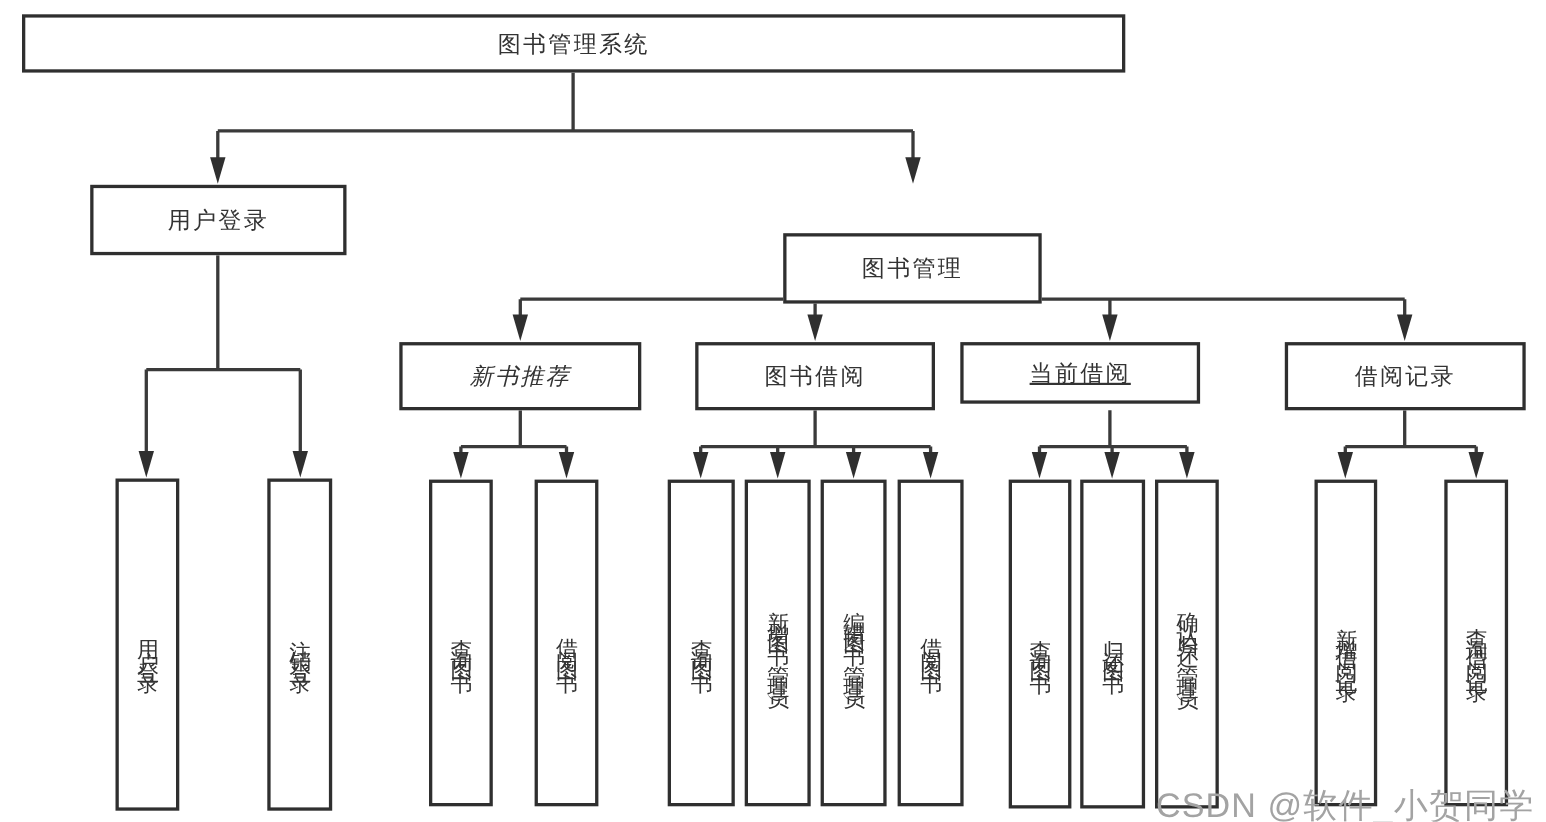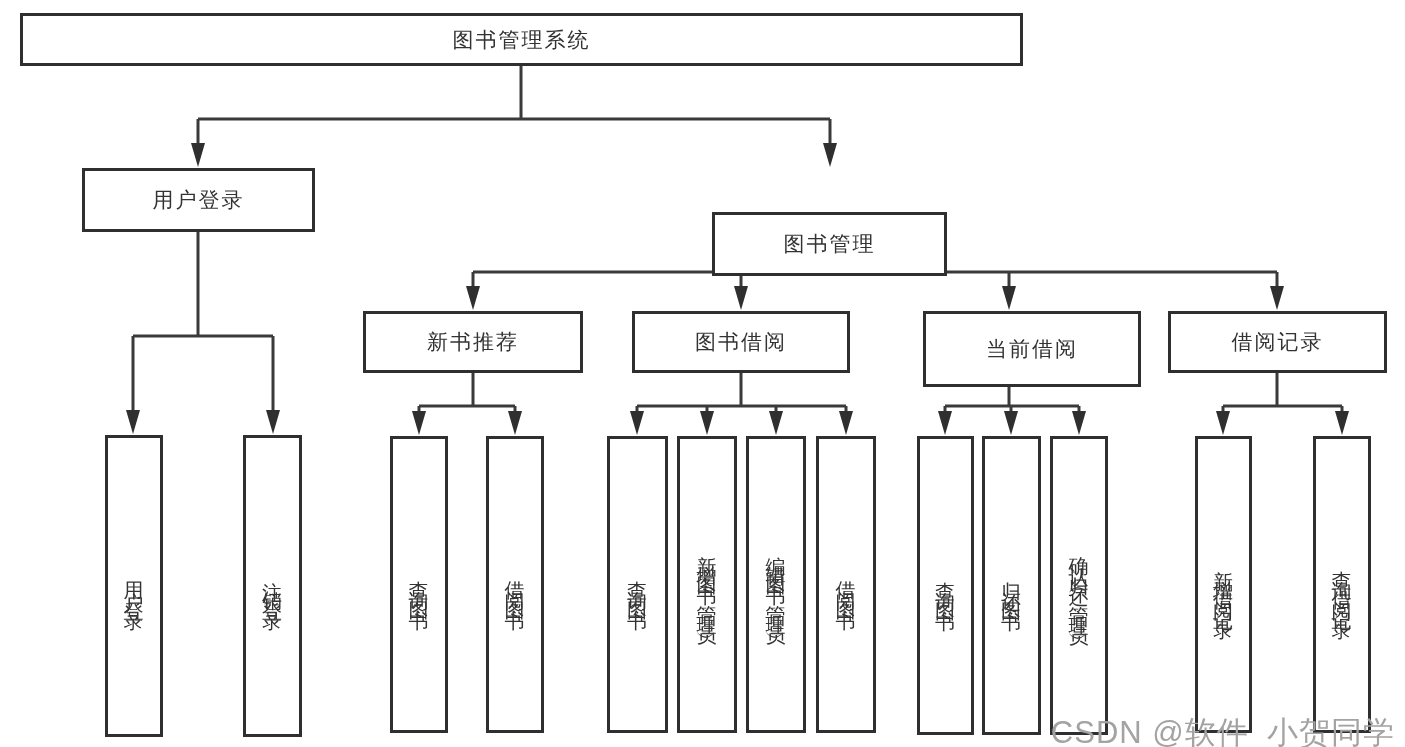--- a/index.html
+++ b/index.html
@@ -70,27 +70,27 @@
     <span>图书管理系统</span>
   </div>
 
   <div class="node hnode" style="left:82px;top:168px;width:233px;height:64px;">
     <span>用户登录</span>
   </div>
   <div class="node hnode" style="left:712px;top:168px;width:235px;height:64px;margin-top:44px;">
     <span>图书管理</span>
   </div>
 
-  <div class="node hnode" style="left:363px;top:311px;width:220px;height:62px;">
+  <div class="node hnode" style="left:363px;top:311px;width:220px;height:62px;font-style:italic;">
     <span>新书推荐</span>
   </div>
   <div class="node hnode" style="left:632px;top:311px;width:218px;height:62px;">
     <span>图书借阅</span>
   </div>
-  <div class="node hnode" style="left:923px;top:311px;width:218px;height:76px;">
+  <div class="node hnode" style="left:873px;top:311px;width:218px;height:56px;text-decoration:underline;">
     <span>当前借阅</span>
   </div>
   <div class="node hnode" style="left:1168px;top:311px;width:219px;height:62px;">
     <span>借阅记录</span>
   </div>
 
   <div class="node vnode" style="left:105px;top:435px;width:58px;height:302px;">用户登录</div>
   <div class="node vnode" style="left:243px;top:435px;width:59px;height:302px;">注销登录</div>
 
   <div class="node vnode" style="left:390px;top:436px;width:58px;height:297px;">查询图书</div>

